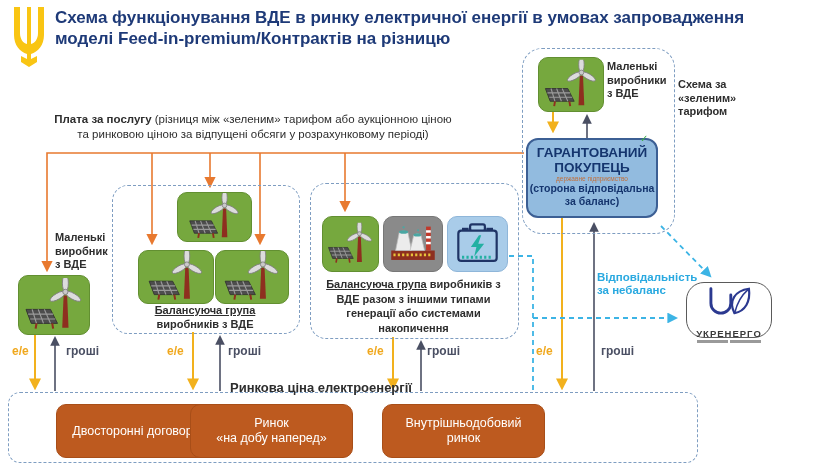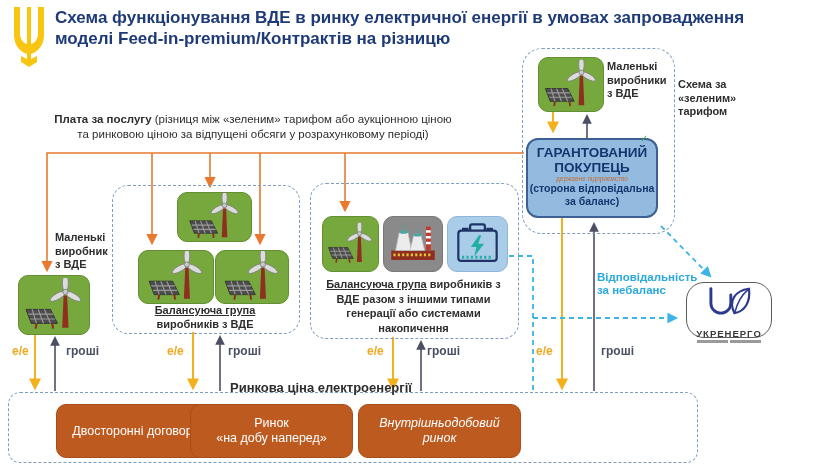--- a/index.html
+++ b/index.html
@@ -264,18 +264,18 @@
   <div class="lbl" style="left:230px;top:380px;font-size:13px;">Ринкова ціна електроенергії</div>
 
   <div class="dashed" style="left:8px;top:392px;width:688px;height:69px;border-radius:12px;"></div>
   <div class="market" style="left:16px;width:158px;margin-left:40px;">
     <div>Двосторонні договори</div>
   </div>
   <div class="market" style="left:190px;width:161px;">
     <div>Ринок</div>
     <div>«на добу наперед»</div>
   </div>
-  <div class="market" style="left:358px;width:161px;font-style:italic;">
+  <div class="market" style="left:382px;width:161px;">
     <div>Внутрішньодобовий</div>
     <div>ринок</div>
   </div>
 
 </div>
 
 </body></html>

